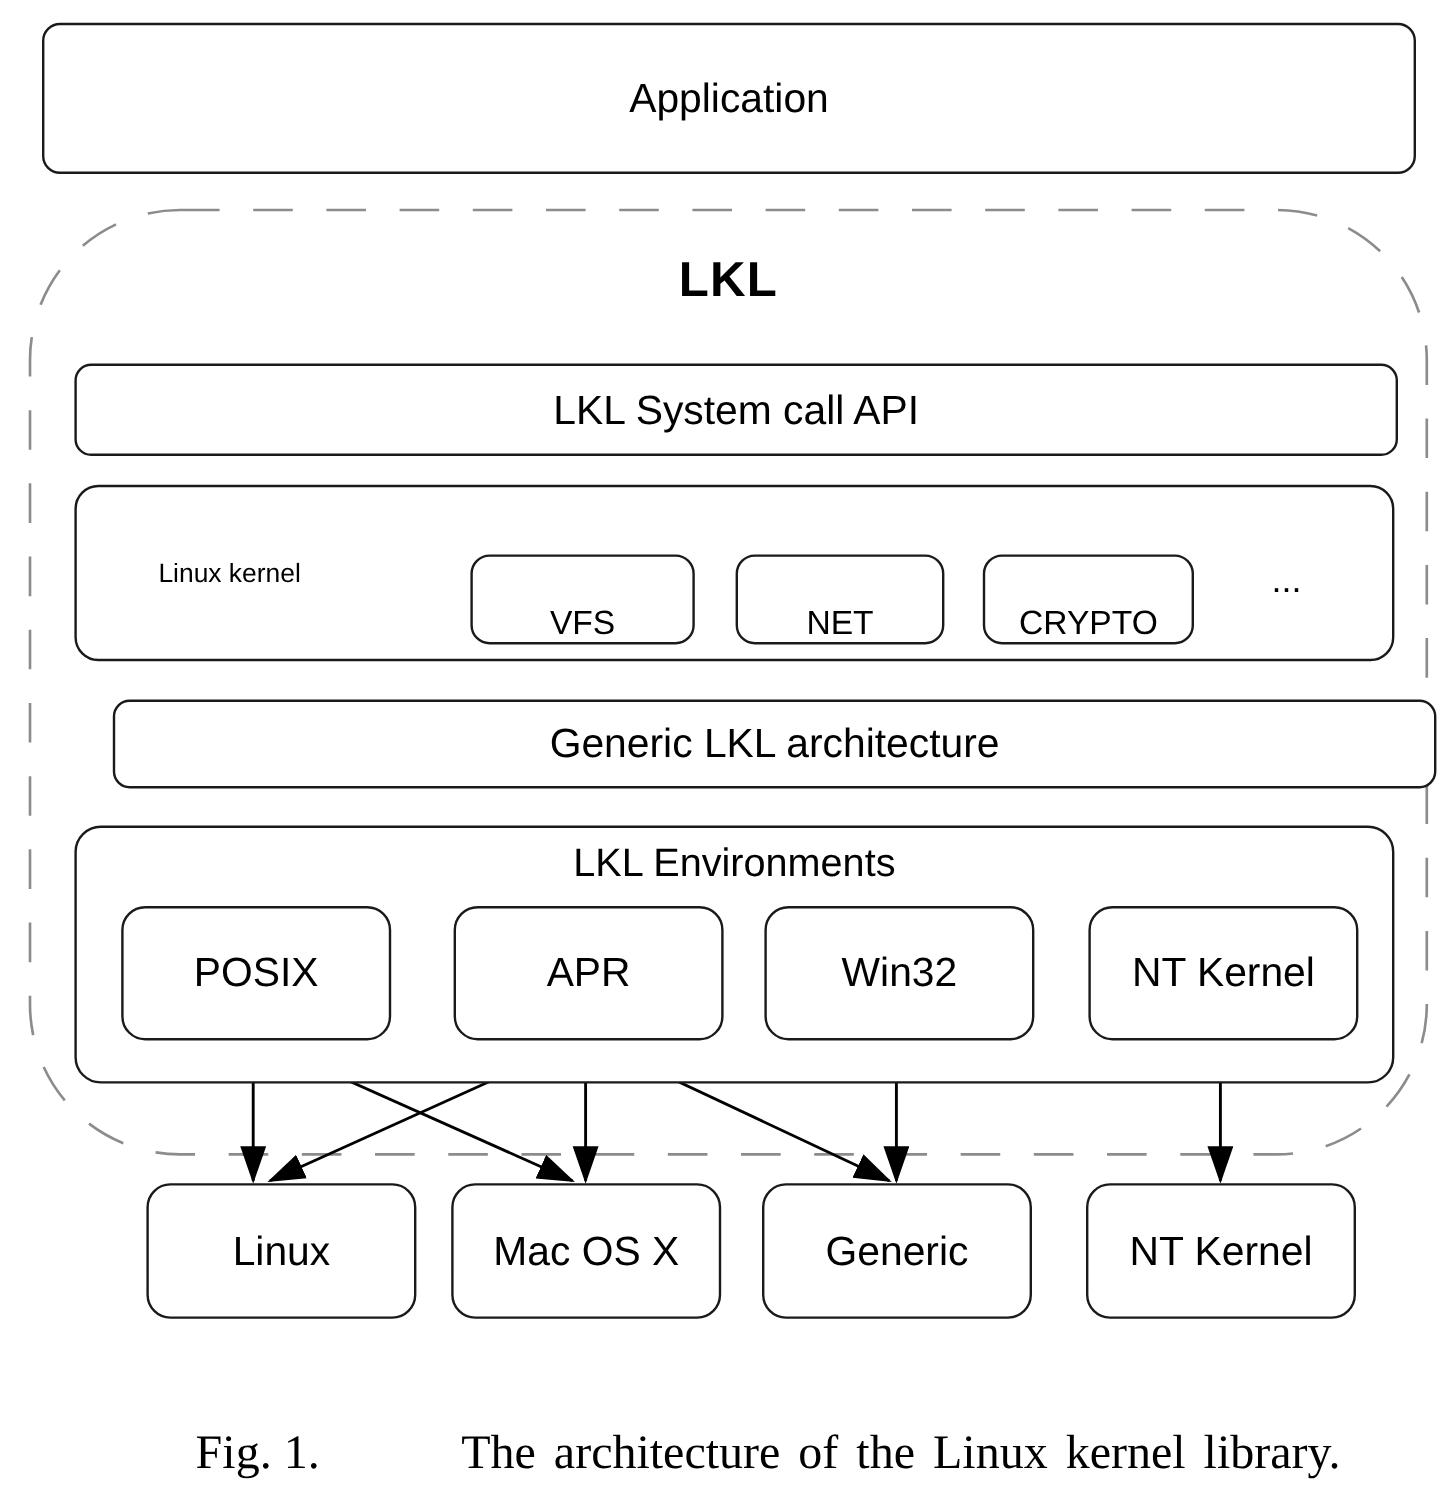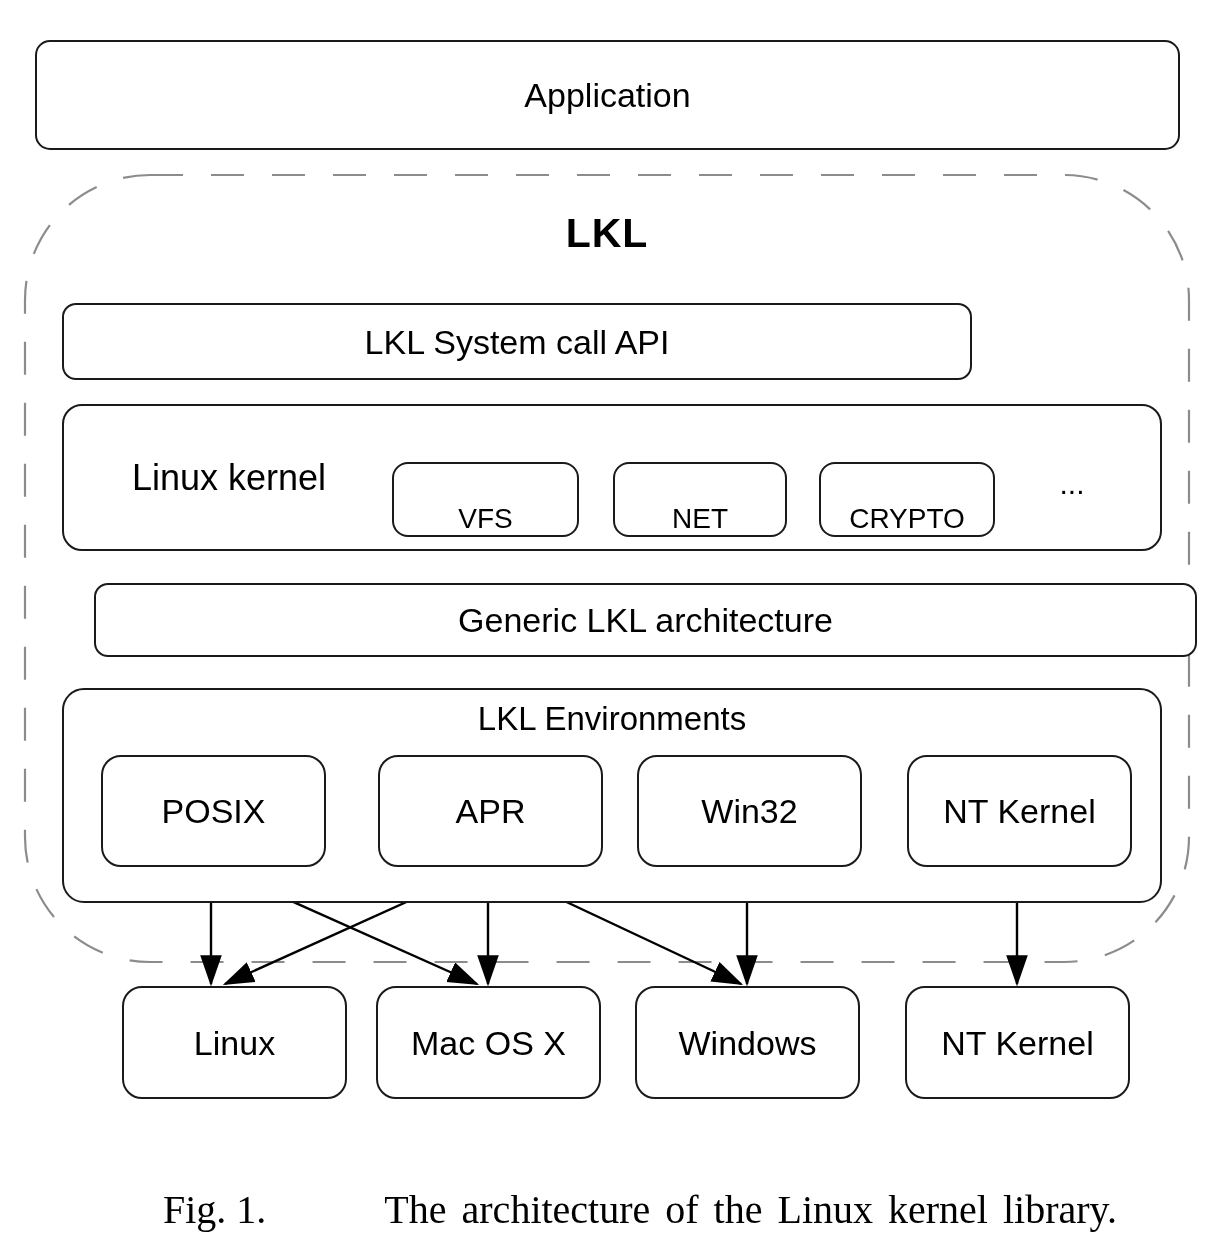--- a/index.html
+++ b/index.html
@@ -7,30 +7,30 @@
     position:relative;width:1210px;height:1258px;background:#ffffff;overflow:hidden;
     font-family:"Liberation Sans","DejaVu Sans",sans-serif;color:#000;
   }
   .layer{position:absolute;left:0;top:0;width:1210px;height:1258px;pointer-events:none;}
   .box{
     position:absolute;box-sizing:border-box;background:#ffffff;
     border:2px solid #1a1a1a;display:flex;align-items:center;justify-content:center;
   }
   .lbl{font-size:34px;line-height:1;white-space:nowrap;}
   
-  .app-box{left:35px;top:40px;width:1145px;height:110px;border-radius:15px;}
+  .app-box{left:35px;top:19px;width:1145px;height:126px;border-radius:15px;}
   
   .lkl-title{
     position:absolute;left:25px;top:210px;width:1164px;text-align:center;
     font-size:41px;font-weight:700;letter-spacing:1px;
   }
   
-  .syscall-box{left:62px;top:303px;width:910px;height:77px;border-radius:14px;}
+  .syscall-box{left:62px;top:303px;width:1103px;height:77px;border-radius:14px;}
   .kernel-box{left:62px;top:404px;width:1100px;height:147px;border-radius:20px;}
-  .kernel-label{position:absolute;left:68px;top:50%;transform:translateY(-50%);font-size:36px;white-space:nowrap;}
+  .kernel-label{position:absolute;left:68px;top:50%;transform:translateY(-50%);font-size:22px;white-space:nowrap;}
   .module-box{position:absolute;top:56px;height:75px;border-radius:16px;align-items:flex-end;}
   .module-lbl{font-size:28px;}
   .vfs-box{left:328px;width:187px;}
   .net-box{left:549px;width:174px;}
   .crypto-box{left:755px;width:176px;}
   .dots{position:absolute;left:963px;top:40px;height:75px;width:90px;display:flex;
         align-items:center;justify-content:center;font-size:30px;}
   .generic-box{left:62px;top:583px;width:1103px;height:74px;border-radius:14px;margin-left:32px;}
   
   .env-box{left:62px;top:688px;width:1100px;height:215px;border-radius:22px;align-items:flex-start;}
@@ -121,21 +121,21 @@
     </div>
   </div>
 
   <div class="box host-box linux-box">
     <span class="lbl">Linux</span>
   </div>
   <div class="box host-box macos-box">
     <span class="lbl">Mac OS X</span>
   </div>
   <div class="box host-box windows-box">
-    <span class="lbl">Windows</span>
+    <span class="lbl">Generic</span>
   </div>
   <div class="box host-box ntk-host-box">
     <span class="lbl">NT Kernel</span>
   </div>
 
   <div class="caption">
     <span class="fig-label">Fig. 1.</span><span class="fig-text">The architecture of the Linux kernel library.</span>
   </div>
 
 </div>

